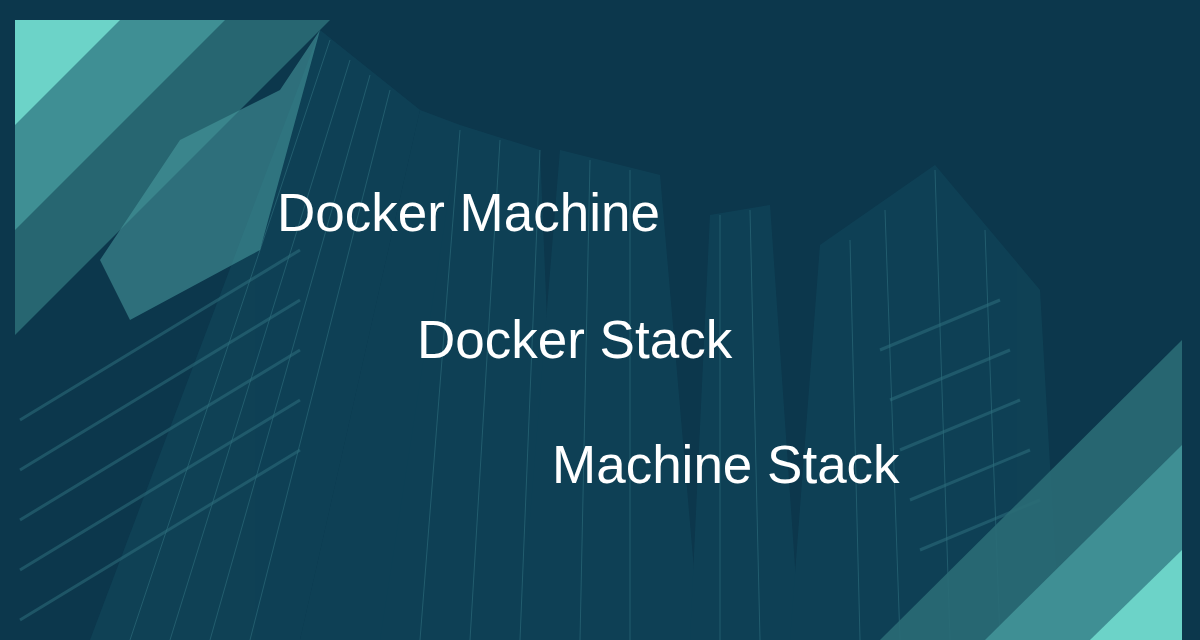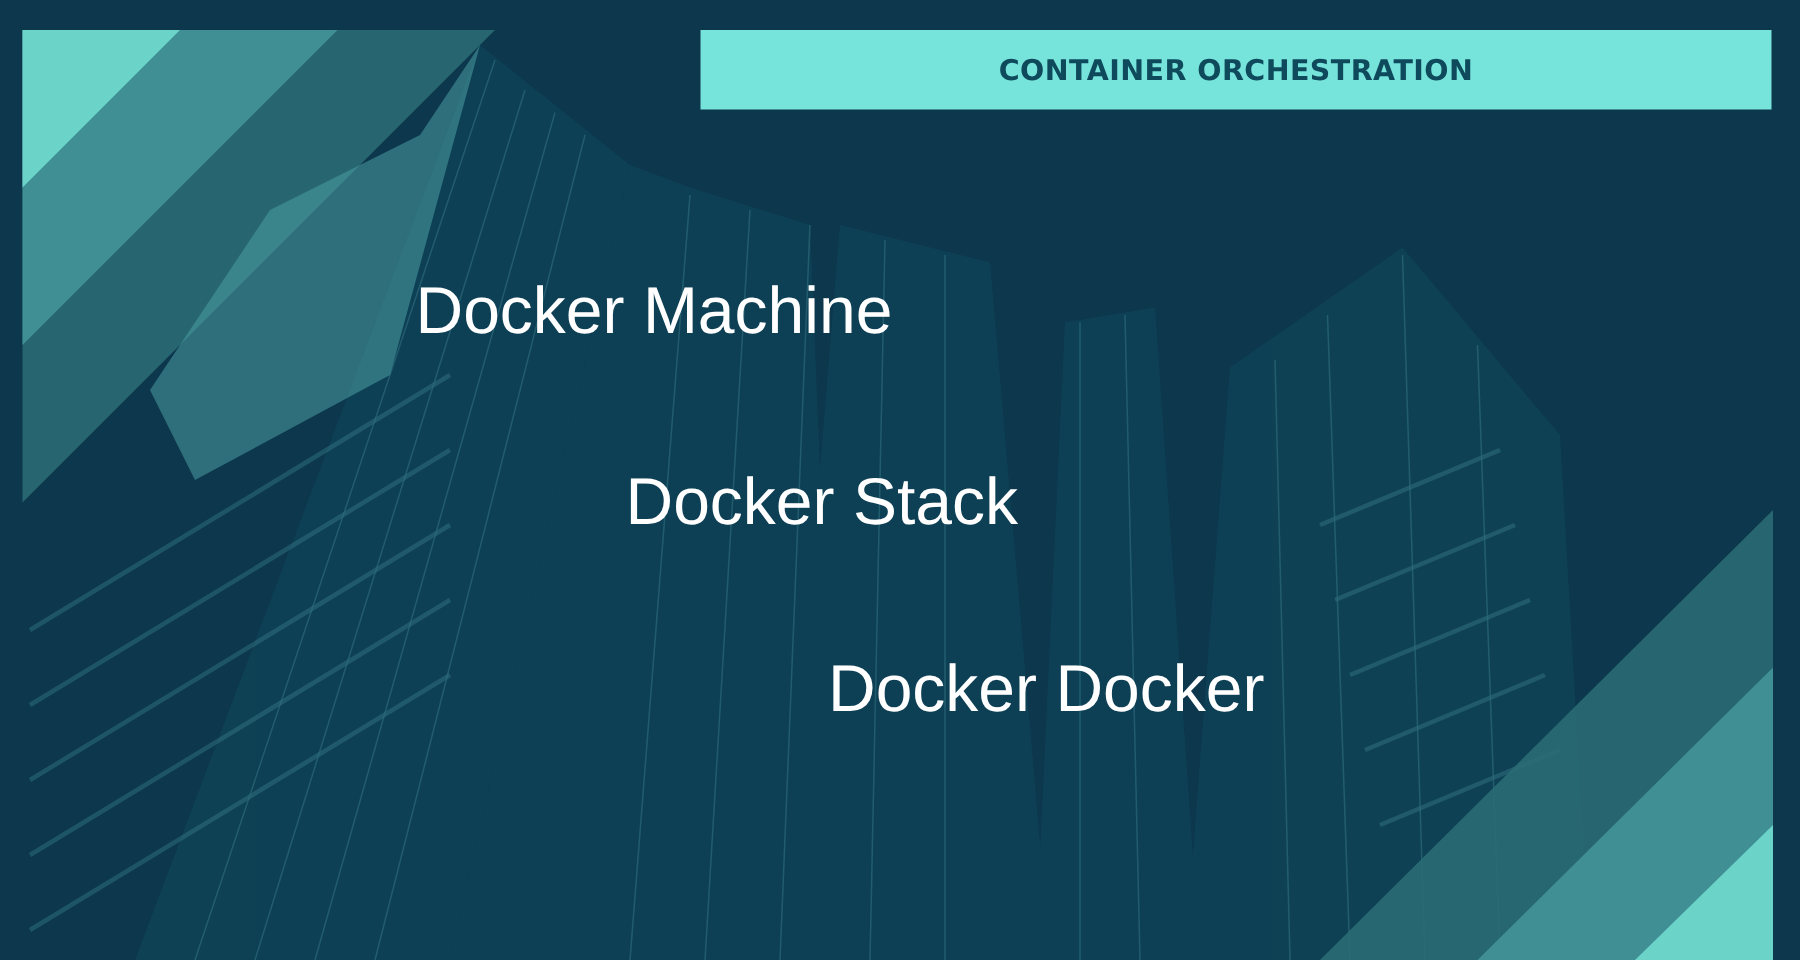--- a/index.html
+++ b/index.html
@@ -2,21 +2,21 @@
 <html><head>
 <meta charset="utf-8">
 <style>
   html, body { margin:0; padding:0; }
   body { width:1200px; height:640px; overflow:hidden; background:#0b3449; font-family:"Liberation Sans", sans-serif; }
   .canvas { position:relative; width:1200px; height:640px; background:#0c374c; overflow:hidden; }
   .bg-svg { position:absolute; left:0; top:0; width:1200px; height:640px; }
   .banner { position:absolute; left:467px; top:20px; width:714px; height:53px; background:#76e4da;
     display:flex; align-items:center; justify-content:center; }
   .banner-text { color:#0e4a5c; font-family:"DejaVu Sans", sans-serif; font-weight:bold; font-size:19px; letter-spacing:0.3px; }
-  .headline { position:absolute; color:#ffffff; font-family:"Liberation Sans", sans-serif; font-size:44px; line-height:1; white-space:nowrap; }
+  .headline { position:absolute; color:#ffffff; font-family:"Liberation Sans", sans-serif; font-size:53px; line-height:1; white-space:nowrap; }
   .h1 { left:277px; top:186px; }
   .h2 { left:417px; top:313px; }
   .h3 { left:552px; top:438px; }
 </style>
 </head>
 <body>
 
 <div class="canvas">
 
   <svg class="bg-svg" viewBox="0 0 1200 640" xmlns="http://www.w3.org/2000/svg">
@@ -64,20 +64,17 @@
     <polygon points="15,20 330,20 15,335" fill="#2a6b76" opacity="0.9"></polygon>
     <polygon points="15,20 225,20 15,230" fill="#3f8f94"></polygon>
     <polygon points="15,20 120,20 15,125" fill="#6cd3c8"></polygon>
     <polygon points="100,260 180,140 280,90 320,30 260,250 130,320" fill="#4a9fa2" opacity="0.55"></polygon>
 
     <polygon points="1182,340 1182,640 880,640" fill="#2a6b76" opacity="0.9"></polygon>
     <polygon points="1182,445 1182,640 985,640" fill="#3f8f94"></polygon>
     <polygon points="1182,550 1182,640 1090,640" fill="#6cd3c8"></polygon>
   </svg>
 
-  <div class="banner">
-    <span class="banner-text">CONTAINER ORCHESTRATION</span>
-  </div>
 
   <div class="headline h1">Docker Machine</div>
   <div class="headline h2">Docker Stack</div>
-  <div class="headline h3">Docker Docker</div>
+  <div class="headline h3">Machine Stack</div>
 </div>
 
 </body></html>

